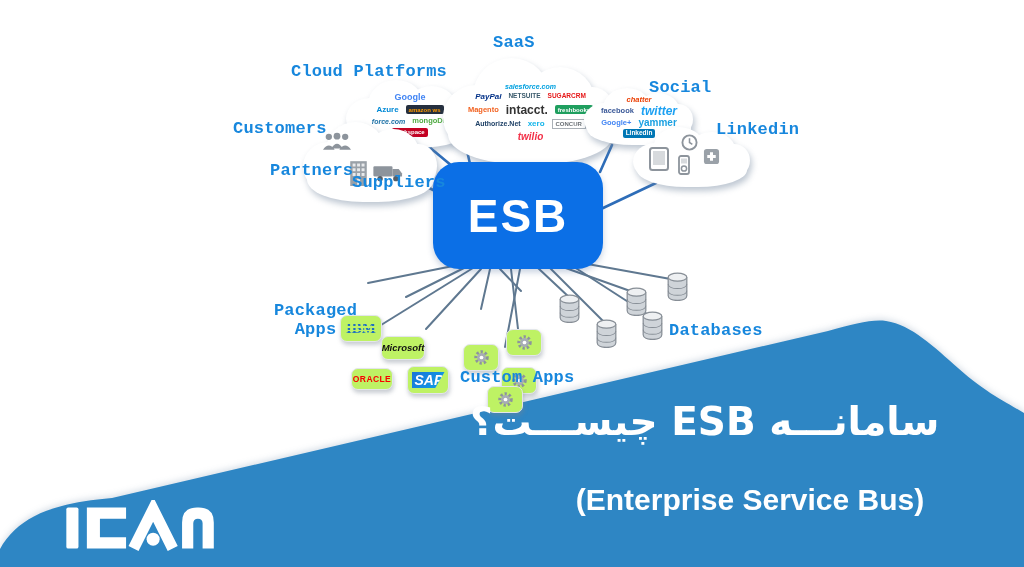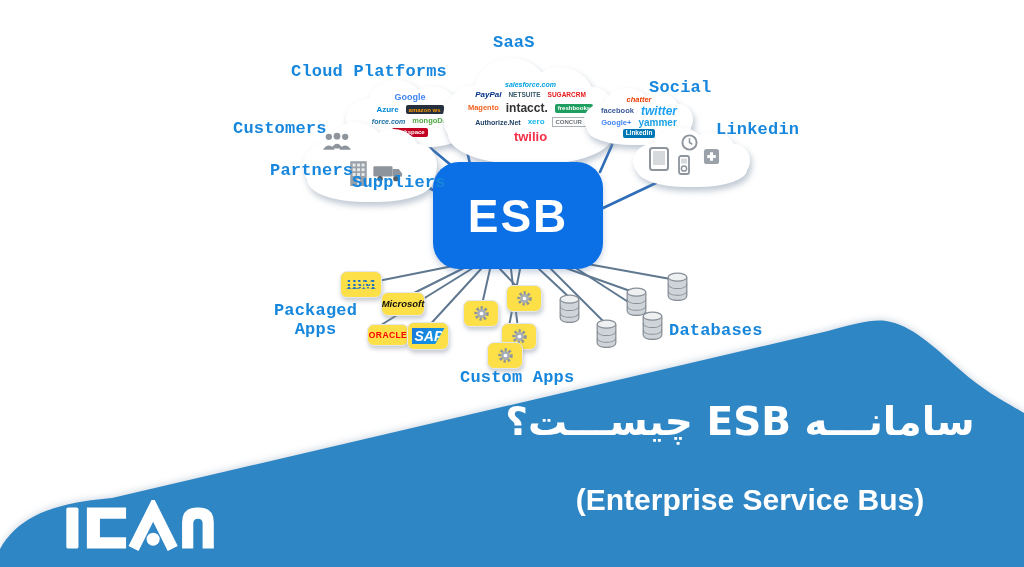--- a/index.html
+++ b/index.html
@@ -31,56 +31,56 @@
   .lg-salesforce{color:#00a1e0;font-style:italic;font-size:7px;}
   .lg-paypal{color:#003087;font-style:italic;font-size:8px;}
   .lg-netsuite{color:#39596b;font-size:6.5px;}
   .lg-sugarcrm{color:#e61718;font-size:6.5px;}
   .lg-magento{color:#f26322;font-size:7.5px;}
   .lg-intacct{color:#333;font-size:12px;}
   .lg-freshbooks{background:#1f9f5f;color:#fff;font-size:6px;padding:1.5px 3px;border-radius:2px;}
   .lg-authorize{color:#1e4066;font-size:7px;}
   .lg-xero{color:#13b5ea;font-size:8px;}
   .lg-concur{color:#6b7075;border:1px solid #aab0b6;font-size:6px;padding:1px 3px;}
-  .lg-twilio{color:#f22f46;font-size:13px;}
+  .lg-twilio{color:#f22f46;font-size:10px;font-style:italic;}
   .lg-google{color:#4285f4;font-size:9px;}
   .lg-azure{color:#0089d6;font-size:8px;}
   .lg-aws{background:#252f3e;color:#ff9900;font-size:6px;padding:1.5px 3px;border-radius:2px;}
   .lg-force{color:#1a6fa5;font-style:italic;font-size:7px;}
   .lg-mongo{color:#4faa41;font-size:7.5px;}
   .lg-rackspace{background:#c40022;color:#fff;font-size:6px;padding:1.5px 3px;border-radius:2px;}
   .lg-chatter{color:#eb3d00;font-style:italic;font-size:7.5px;}
   .lg-facebook{color:#3b5998;font-size:7.5px;}
   .lg-twitter{color:#1da1f2;font-style:italic;font-size:12px;}
   .lg-gplus{color:#4285f4;font-size:7.5px;}
   .lg-yammer{color:#1ba1e2;font-size:10px;}
   .lg-linkedin{background:#0077b5;color:#fff;font-size:6.5px;padding:1.5px 3px;border-radius:2px;}
 
   
   #esb-box{position:absolute;left:433px;top:162px;width:170px;height:107px;background:#0b6fe6;
     border-radius:26px;display:flex;align-items:center;justify-content:center;z-index:5;
     box-shadow:0 3px 6px rgba(30,70,130,.25);}
   #esb-box span{color:#fff;font-weight:800;font-size:46px;letter-spacing:2px;}
 
   
-  .chip{position:absolute;background:#fde047;border:1px solid #e3e6ea;border-radius:7px;
-    box-shadow:1px 3px 4px rgba(120,130,145,.4);display:flex;align-items:center;justify-content:center;z-index:4;}
+  .chip{position:absolute;background:#bef264;border:1px solid #e3e6ea;border-radius:7px;
+    box-shadow:1px 3px 4px rgba(120,130,145,.4);display:flex;align-items:center;justify-content:center;z-index:4;margin-top:44px;}
   .lg-ibm{color:#1f70c1;font-family:"Liberation Serif",serif;font-weight:900;font-size:15px;
     background:repeating-linear-gradient(180deg,#1f70c1 0 2px,rgba(255,255,255,0) 2px 3.5px);
     -webkit-background-clip:text;background-clip:text;-webkit-text-fill-color:transparent;}
   .lg-ms{color:#111;font-style:italic;font-weight:800;font-size:9.5px;}
   .lg-oracle{color:#f80000;font-weight:800;font-size:8.5px;letter-spacing:.4px;}
   .sap-inner{background:linear-gradient(135deg,#1b75d8,#0fa0e8);clip-path:polygon(0 0,100% 0,72% 100%,0 100%);
     width:30px;height:16px;display:flex;align-items:center;padding-left:3px;}
   .sap-inner span{color:#fff;font-weight:800;font-style:italic;font-size:14px;}
   .icon{display:block;}
 
   
   #banner-svg{position:absolute;left:0;top:0;z-index:1;filter:drop-shadow(0 -2px 3px rgba(40,80,120,.18));}
-  #banner-title{position:absolute;left:470px;top:399px;width:540px;text-align:center;z-index:7;
+  #banner-title{position:absolute;left:470px;top:399px;width:540px;text-align:left;z-index:7;
     color:#fff;font-weight:800;font-size:39px;font-family:"DejaVu Sans",sans-serif;direction:rtl;}
   #banner-subtitle{position:absolute;left:480px;top:483px;width:540px;text-align:center;z-index:7;
     color:#fff;font-weight:800;font-size:30px;}
   #ican-logo{position:absolute;left:62px;top:500px;z-index:7;}
 </style>
 </head>
 <body>
 
 <div id="stage">
 
@@ -321,21 +321,21 @@
   <div id="esb-box">
     <span>ESB</span>
   </div>
 
   <div class="chip" style="left:340px;top:271px;width:40px;height:25px;">
     <span class="lg lg-ibm">IBM</span>
   </div>
   <div class="chip" style="left:381px;top:292px;width:42px;height:22px;">
     <span class="lg lg-ms">Microsoft</span>
   </div>
-  <div class="chip" style="left:367px;top:324px;width:40px;height:20px;">
+  <div class="chip" style="left:351px;top:324px;width:40px;height:20px;">
     <span class="lg lg-oracle">ORACLE</span>
   </div>
   <div class="chip" style="left:407px;top:322px;width:40px;height:26px;">
     <div class="sap-inner">
       <span>SAP</span>
     </div>
   </div>
 
   <div class="chip" style="left:463px;top:300px;width:34px;height:25px;">
     <svg class="icon" width="17" height="17" viewBox="0 0 20 20">

